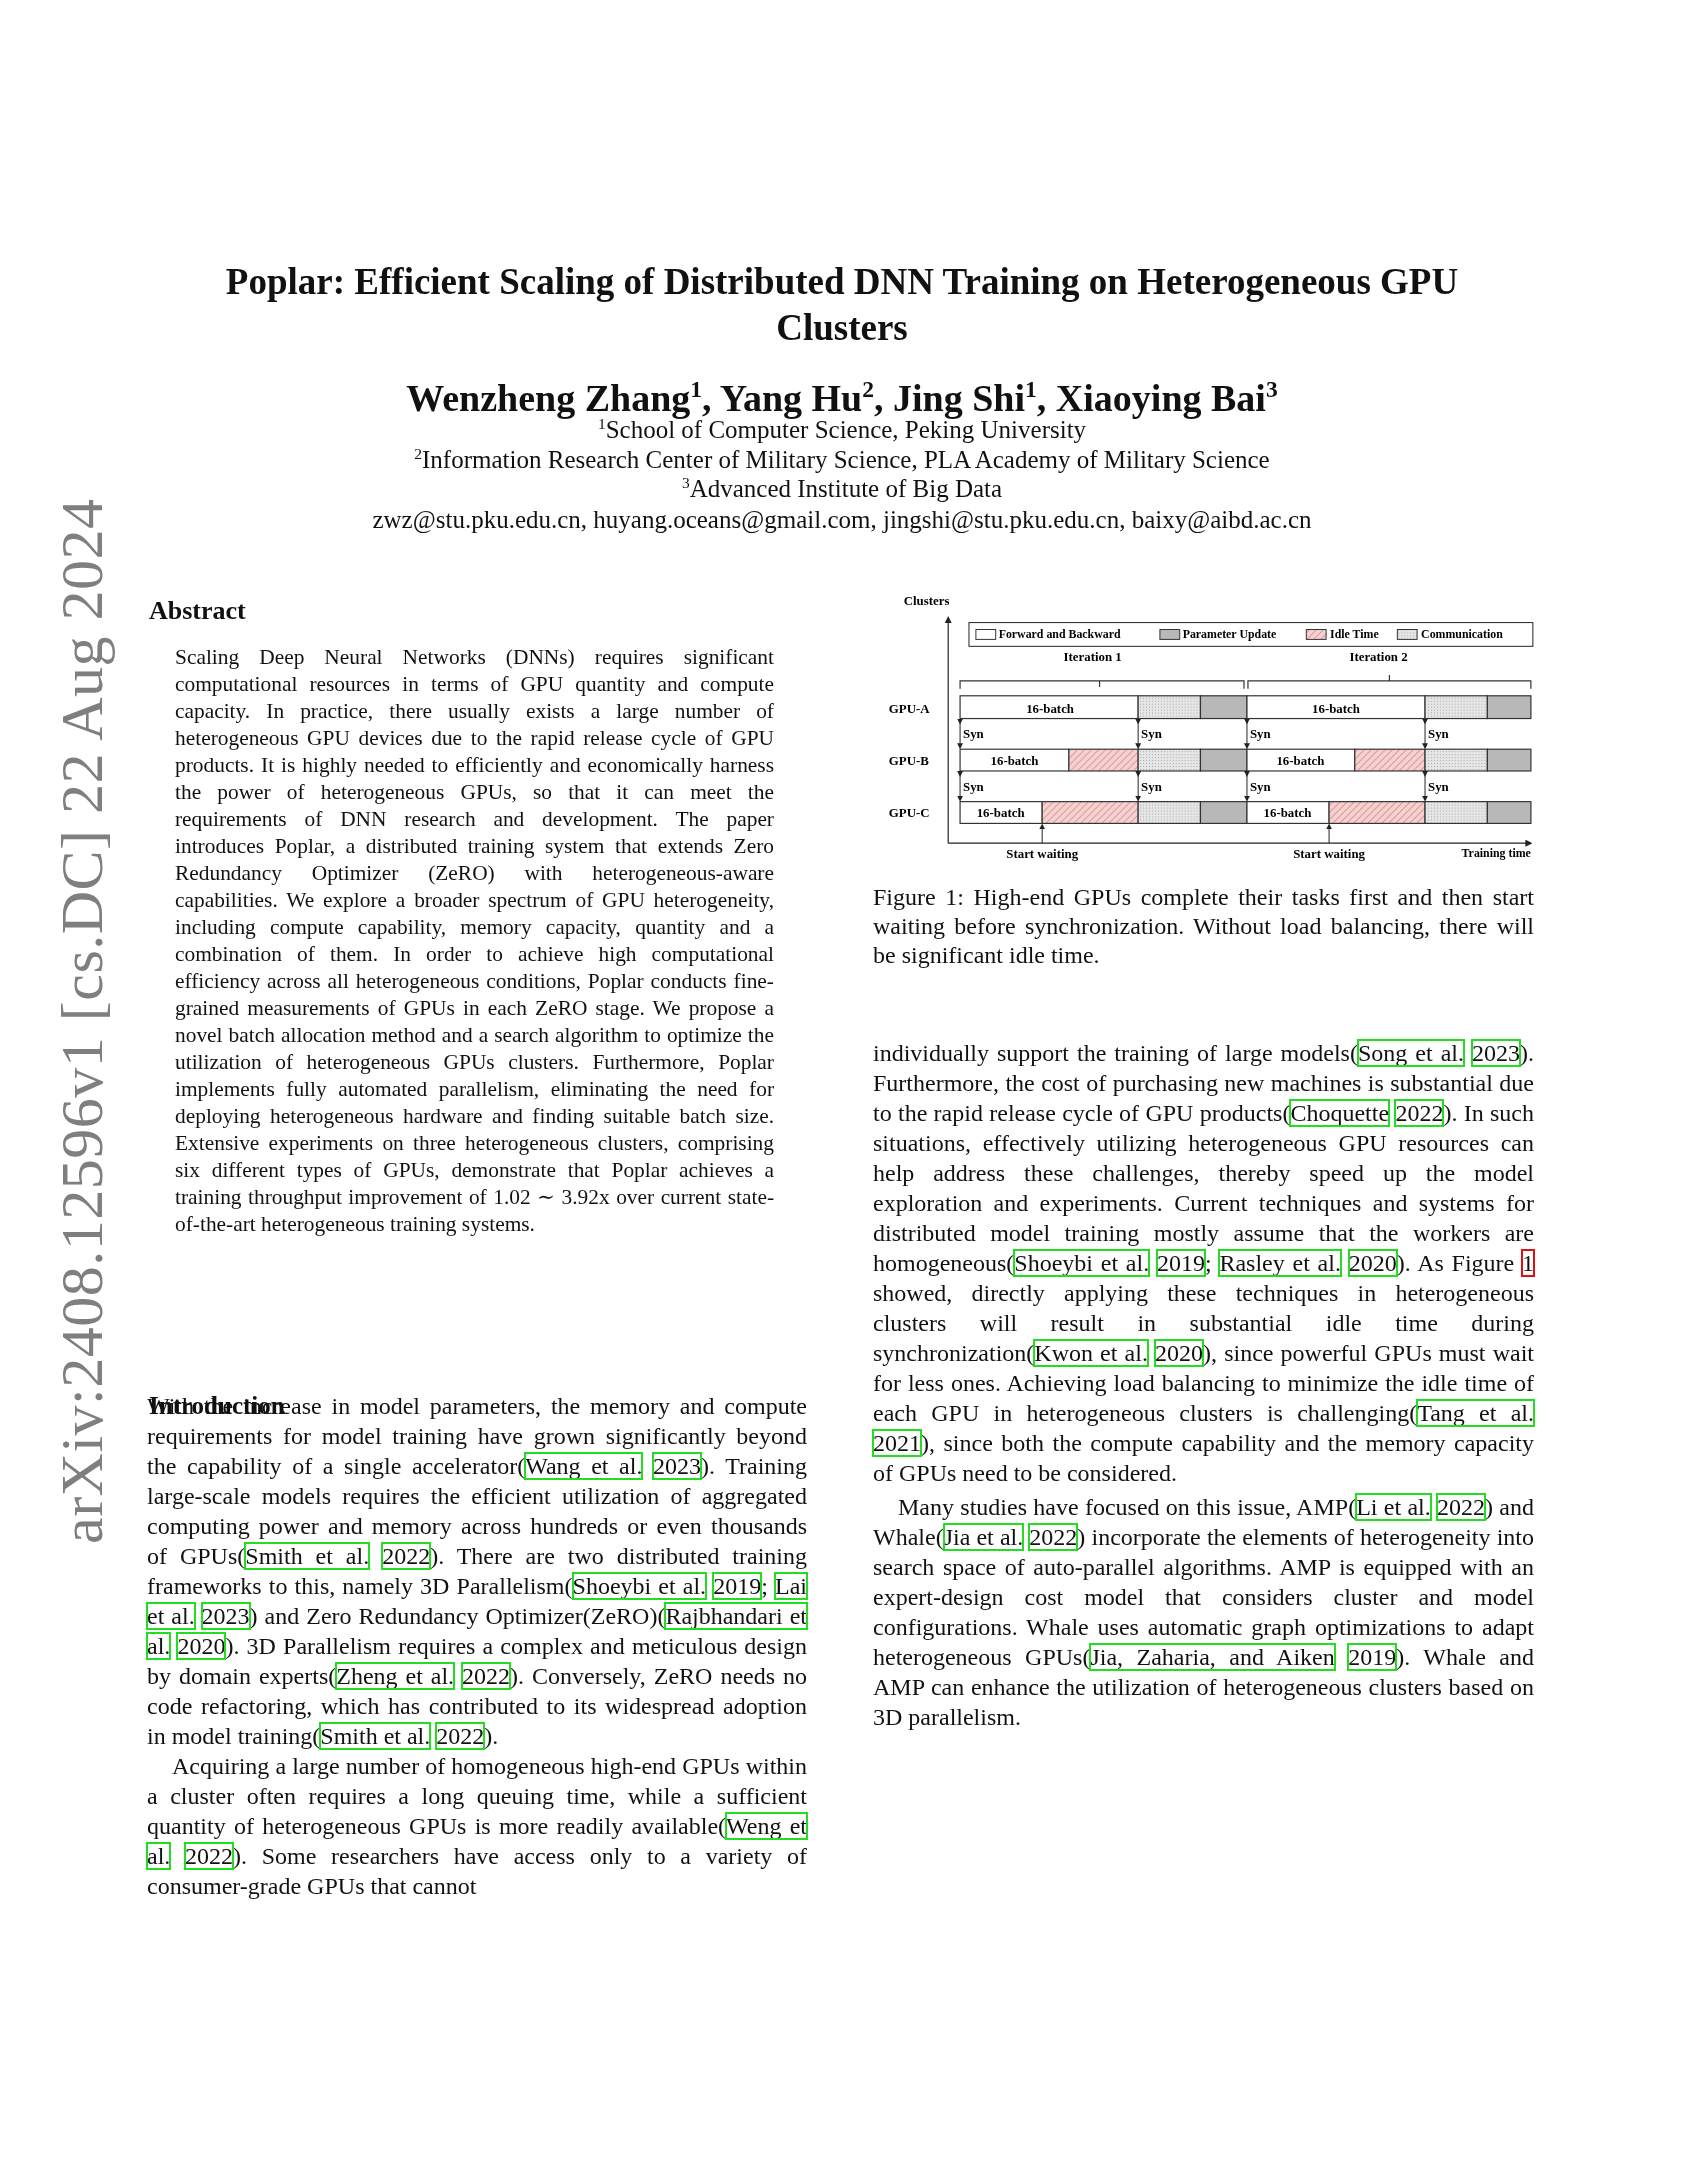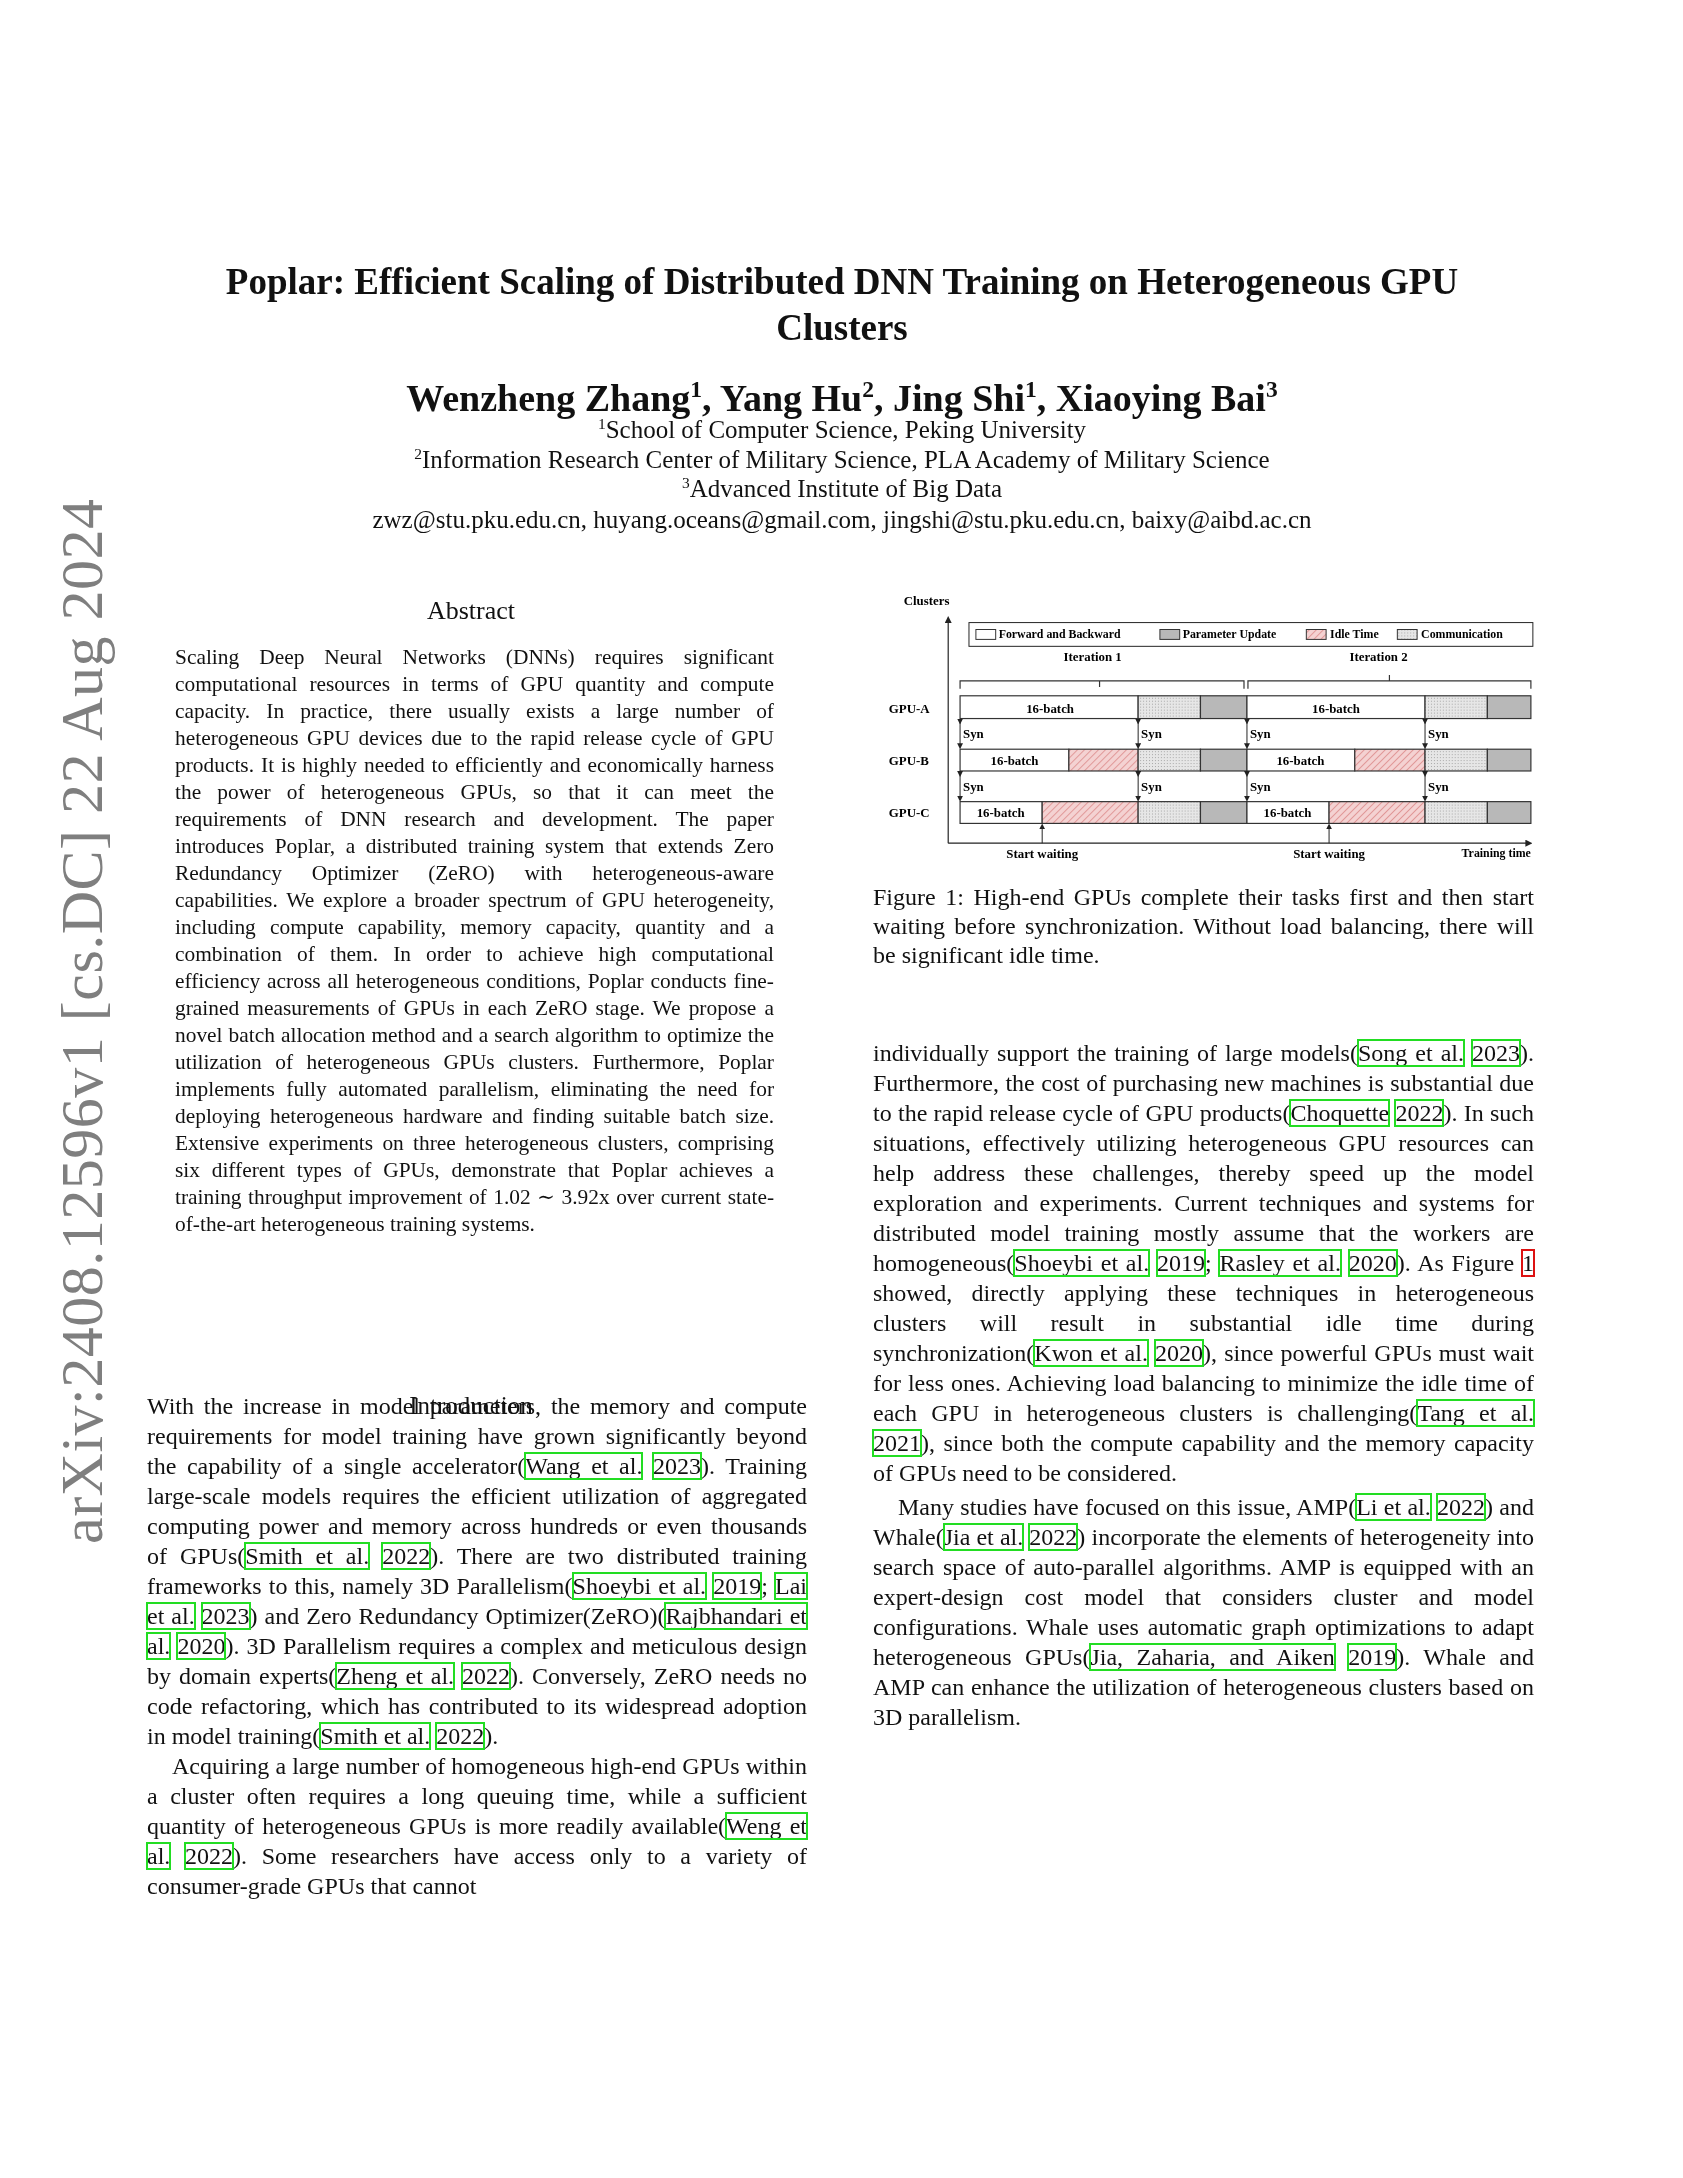--- a/index.html
+++ b/index.html
@@ -11,21 +11,21 @@
                  color: #7f7f7f; font-family: "Liberation Serif", "DejaVu Serif", serif;
                  letter-spacing: 0.5px; }
   #title { left: 149px; top: 259px; width: 1386px; text-align: center; font-size: 37px;
            font-weight: bold; line-height: 46px; }
   #authors { left: 149px; top: 376px; width: 1386px; text-align: center; font-size: 38px; font-weight: bold; }
   .aff { left: 149px; width: 1386px; text-align: center; font-size: 25px; }
   sup { font-size: 62%; vertical-align: super; line-height: 0; }
   .col { font-size: 24px; line-height: 30px; text-align: justify; }
   .col p { margin: 0; text-align: justify; }
   .col p.indent { text-indent: 25px; }
-  .sec-h { font-weight: normal; text-align: center; }
+  .sec-h { font-weight: bold; }
   #abstract-h { left: 149px; top: 596px; width: 644px; font-size: 26px; }
   #abstract-body { left: 175px; top: 644px; width: 599px; font-size: 21.4px; line-height: 27px; }
   #intro-h { left: 149px; top: 1392px; width: 644px; font-size: 25px; }
   #intro-body { left: 147px; top: 1391px; width: 660px; }
   #right-body { left: 873px; top: 1038px; width: 661px; }
   #fig-caption { left: 873px; top: 883px; width: 661px; font-size: 24px; line-height: 29px; text-align: justify; }
   .cite { outline: 2.5px solid #22dd22; outline-offset: -1px; }
   .ref { outline: 2.5px solid #dd1111; outline-offset: -1px; }
   svg text { font-family: "Liberation Serif", "DejaVu Serif", serif; font-weight: bold; }
 </style>

